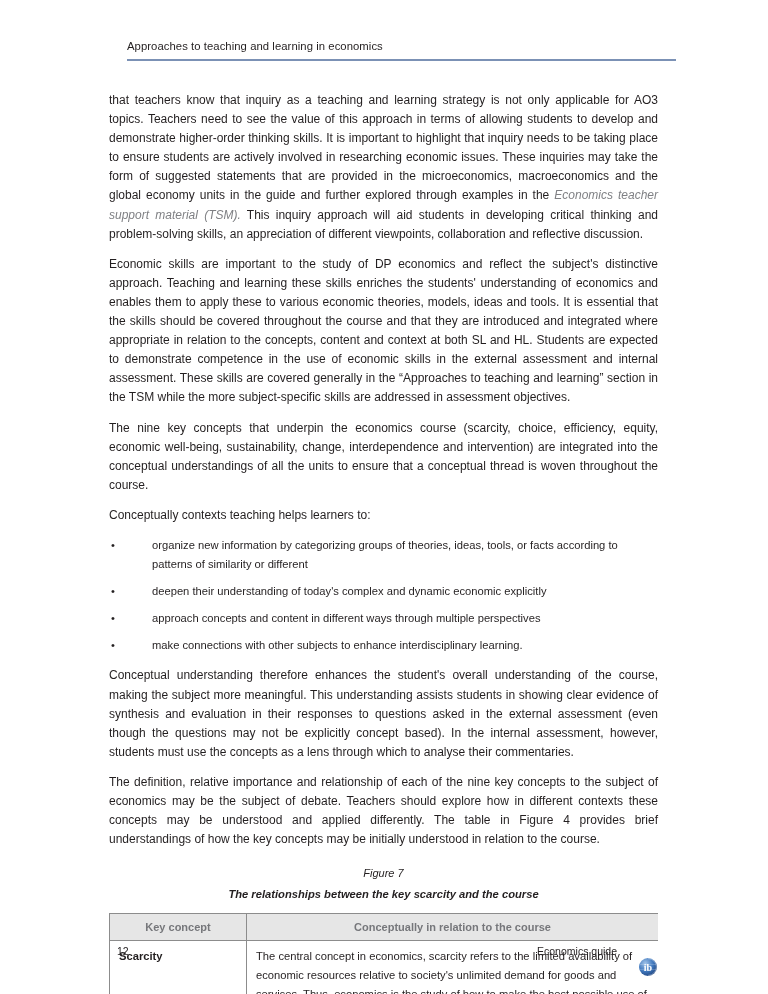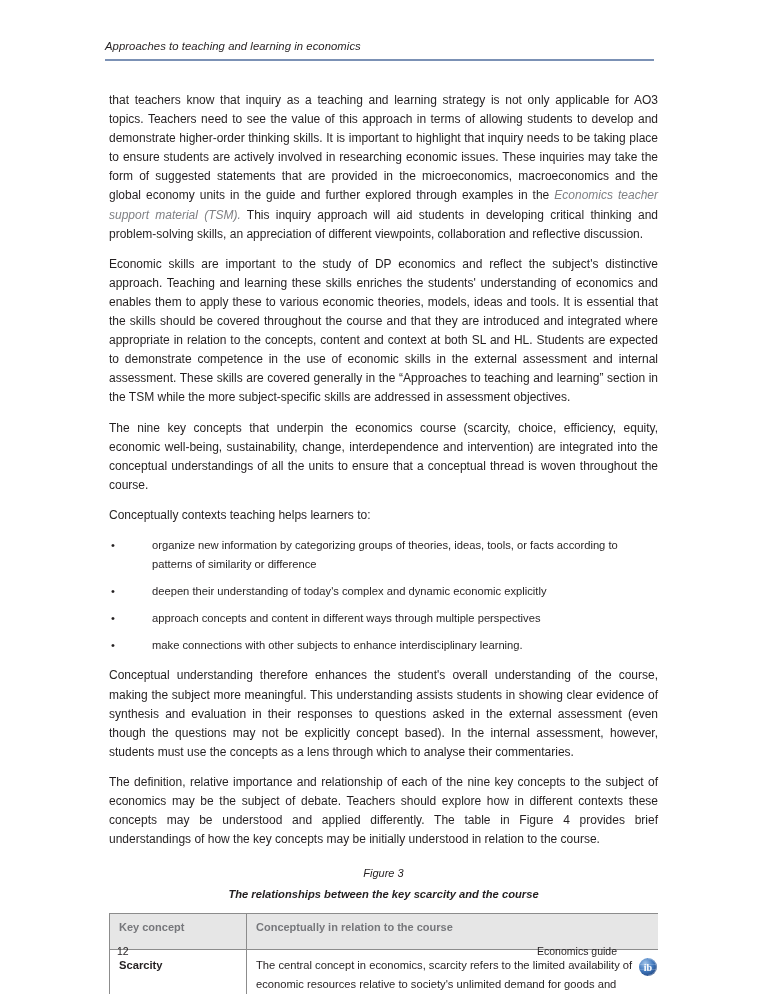--- a/index.html
+++ b/index.html
@@ -19,24 +19,23 @@
   .page {
     position: relative;
     width: 768px;
     height: 994px;
     box-sizing: border-box;
   }
 
   
   .running-header {
     position: absolute;
-    left: 105px;
+    left: 127px;
     top: 38px;
     width: 549px;
-    font-style: italic;
   }
   .running-header-title {
     font-size: 11.3px;
     line-height: 16px;
     color: #231f20;
     letter-spacing: .005em;
     white-space: nowrap;
   }
   .header-rule {
     margin-top: 5px;
@@ -134,23 +133,23 @@
     border: 1px solid #8c8c8c;
     vertical-align: top;
     padding: 6px 9px 7px 9px;
   }
   table.concepts-table thead th {
     background: #e6e6e6;
     font-size: 11px;
     line-height: 16px;
     font-weight: bold;
     color: #76777b;
-    text-align: left;
+    text-align: center;
     padding-top: 5px;
-    padding-bottom: 14px;
+    padding-bottom: 5px;
   }
   table.concepts-table td.key-cell {
     font-size: 11.2px;
     line-height: 19px;
     font-weight: bold;
     color: #231f20;
   }
   table.concepts-table td.desc-cell {
     font-size: 11.2px;
     line-height: 19px;
@@ -205,32 +204,32 @@
 
     <p class="body-par"><span>that teachers know that inquiry as a teaching and learning strategy is not only applicable for AO3 topics. Teachers need to see the value of this approach in terms of allowing students to develop and demonstrate higher-order thinking skills. It is important to highlight that inquiry needs to be taking place to ensure students are actively involved in researching economic issues. These inquiries may take the form of suggested statements that are provided in the microeconomics, macroeconomics and the global economy units in the guide and further explored through examples in the </span><span class="tsm">Economics teacher support material (TSM).</span><span> This inquiry approach will aid students in developing critical thinking and problem-solving skills, an appreciation of different viewpoints, collaboration and reflective discussion.</span></p>
 
     <p class="body-par">Economic skills are important to the study of DP economics and reflect the subject's distinctive approach. Teaching and learning these skills enriches the students' understanding of economics and enables them to apply these to various economic theories, models, ideas and tools. It is essential that the skills should be covered throughout the course and that they are introduced and integrated where appropriate in relation to the concepts, content and context at both SL and HL. Students are expected to demonstrate competence in the use of economic skills in the external assessment and internal assessment. These skills are covered generally in the “Approaches to teaching and learning” section in the TSM while the more subject-specific skills are addressed in assessment objectives.</p>
 
     <p class="body-par">The nine key concepts that underpin the economics course (scarcity, choice, efficiency, equity, economic well-being, sustainability, change, interdependence and intervention) are integrated into the conceptual understandings of all the units to ensure that a conceptual thread is woven throughout the course.</p>
 
     <p class="body-par">Conceptually contexts teaching helps learners to:</p>
 
     <ul class="bullets">
-      <li><span class="bullet-dot">•</span><span>organize new information by categorizing groups of theories, ideas, tools, or facts according to patterns of similarity or difference</span></li>
+      <li><span class="bullet-dot">•</span><span>organize new information by categorizing groups of theories, ideas, tools, or facts according to patterns of similarity or different</span></li>
       <li><span class="bullet-dot">•</span><span>deepen their understanding of today's complex and dynamic economic explicitly</span></li>
       <li><span class="bullet-dot">•</span><span>approach concepts and content in different ways through multiple perspectives</span></li>
       <li><span class="bullet-dot">•</span><span>make connections with other subjects to enhance interdisciplinary learning.</span></li>
     </ul>
 
     <p class="body-par">Conceptual understanding therefore enhances the student's overall understanding of the course, making the subject more meaningful. This understanding assists students in showing clear evidence of synthesis and evaluation in their responses to questions asked in the external assessment (even though the questions may not be explicitly concept based). In the internal assessment, however, students must use the concepts as a lens through which to analyse their commentaries.</p>
 
     <p class="body-par">The definition, relative importance and relationship of each of the nine key concepts to the subject of economics may be the subject of debate. Teachers should explore how in different contexts these concepts may be understood and applied differently. The table in Figure 4 provides brief understandings of how the key concepts may be initially understood in relation to the course.</p>
 
     <div class="figure-caption">
-      <span class="figure-number">Figure 3</span>
+      <span class="figure-number">Figure 7</span>
       <span class="figure-title">The relationships between the key scarcity and the course</span>
     </div>
 
     <div class="concepts-table-wrap">
       <table class="concepts-table">
         <colgroup>
           <col class="c-key">
           <col class="c-desc">
         </colgroup>
         <thead>

